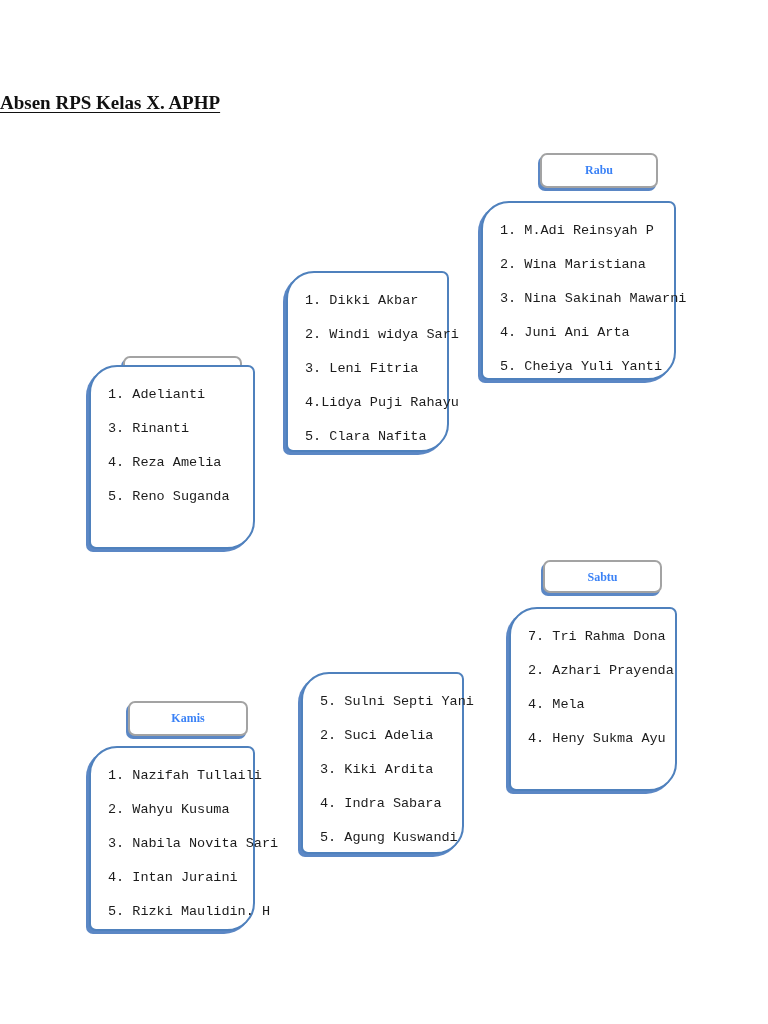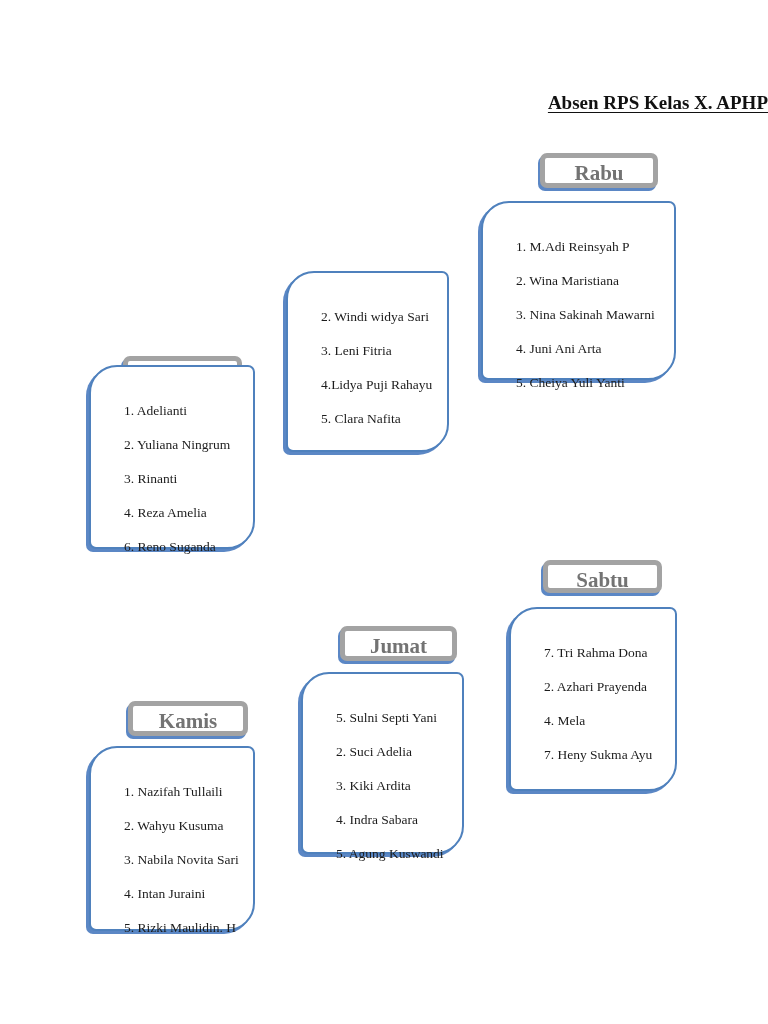--- a/index.html
+++ b/index.html
@@ -14,53 +14,54 @@
     background: #ffffff;
     font-family: "Liberation Serif", "DejaVu Serif", serif;
     color: #1c1c1c;
     overflow: hidden;
   }
   .doc-title {
     position: absolute;
     top: 92px;
     left: 0;
     width: 768px;
-    text-align: right;
+    text-align: left;
     font-size: 19px;
     font-weight: bold;
     text-decoration: underline;
     text-underline-offset: 3px;
     color: #111111;
   }
   .day-label {
     position: absolute;
     box-sizing: border-box;
-    border: 5px solid #a3a3a3;
+    border: 2px solid #a3a3a3;
     border-radius: 7px;
     box-shadow: -2px 3px 0 0 #5b87c5;
     background: #ffffff;
     text-align: center;
-    font-size: 21px;
+    font-size: 12px;
     font-weight: bold;
-    color: #737373;
+    color: #3b82f6;
     line-height: 31px;
     height: 35px;
   }
   .name-box {
     position: absolute;
     box-sizing: border-box;
     border: 2.5px solid #4f81bd;
     border-radius: 28px 7px 28px 7px;
     box-shadow: -3px 3px 0 0 #5b87c5;
     background: #ffffff;
   }
   .name-box ul {
     list-style: none;
-    margin: 16px;
+    margin: 0;
     padding: 13px 4px 0 17px;
+    font-family: Liberation Mono, monospace;
   }
   .name-box li {
     height: 34px;
     line-height: 30px;
     font-size: 13.5px;
     color: #1c1c1c;
     white-space: nowrap;
   }
   
   .lbl-senin  { left: 123px; top: 315px; width: 119px; margin-top: 41px; }
@@ -80,29 +81,29 @@
 <body>
 
 <div id="page">
 
   <div class="doc-title">Absen RPS Kelas X. APHP</div>
 
   <div class="day-label lbl-senin">Senin</div>
   <div class="name-box box-senin">
     <ul>
         <li>1. Adelianti</li>
-        <li>2. Yuliana Ningrum</li>
         <li>3. Rinanti</li>
         <li>4. Reza Amelia</li>
-        <li>6. Reno Suganda</li>
+        <li>5. Reno Suganda</li>
       </ul>
   </div>
 
   <div class="name-box box-selasa">
     <ul>
+        <li>1. Dikki Akbar</li>
         <li>2. Windi widya Sari</li>
         <li>3. Leni Fitria</li>
         <li>4.Lidya Puji Rahayu</li>
         <li>5. Clara Nafita</li>
       </ul>
   </div>
 
   <div class="day-label lbl-rabu">Rabu</div>
   <div class="name-box box-rabu">
     <ul>
@@ -118,34 +119,33 @@
   <div class="name-box box-kamis">
     <ul>
         <li>1. Nazifah Tullaili</li>
         <li>2. Wahyu Kusuma</li>
         <li>3. Nabila Novita Sari</li>
         <li>4. Intan Juraini</li>
         <li>5. Rizki Maulidin. H</li>
       </ul>
   </div>
 
-  <div class="day-label lbl-jumat">Jumat</div>
   <div class="name-box box-jumat">
     <ul>
         <li>5. Sulni Septi Yani</li>
         <li>2. Suci Adelia</li>
         <li>3. Kiki Ardita</li>
         <li>4. Indra Sabara</li>
         <li>5. Agung Kuswandi</li>
       </ul>
   </div>
 
   <div class="day-label lbl-sabtu">Sabtu</div>
   <div class="name-box box-sabtu">
     <ul>
         <li>7. Tri Rahma Dona</li>
         <li>2. Azhari Prayenda</li>
         <li>4. Mela</li>
-        <li>7. Heny Sukma Ayu</li>
+        <li>4. Heny Sukma Ayu</li>
       </ul>
   </div>
 
 </div>
 
 </body></html>

